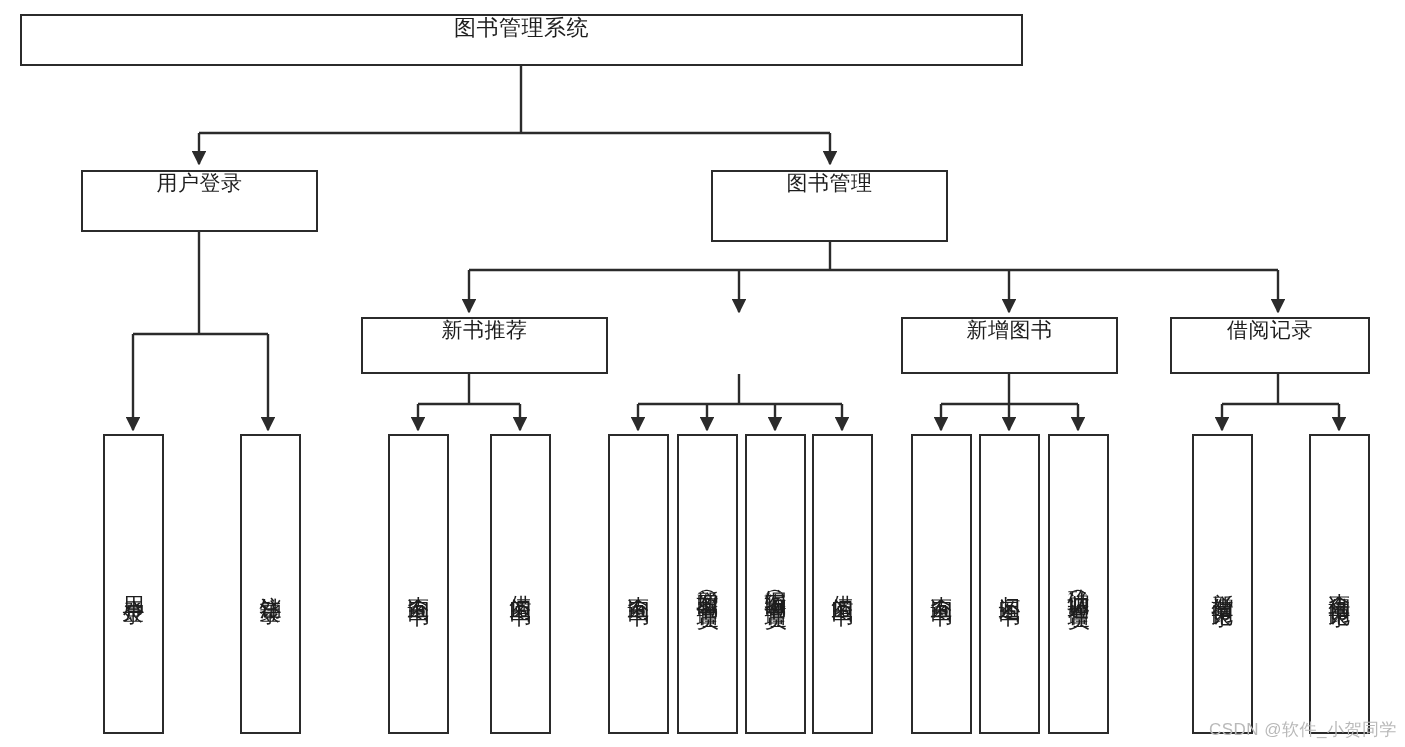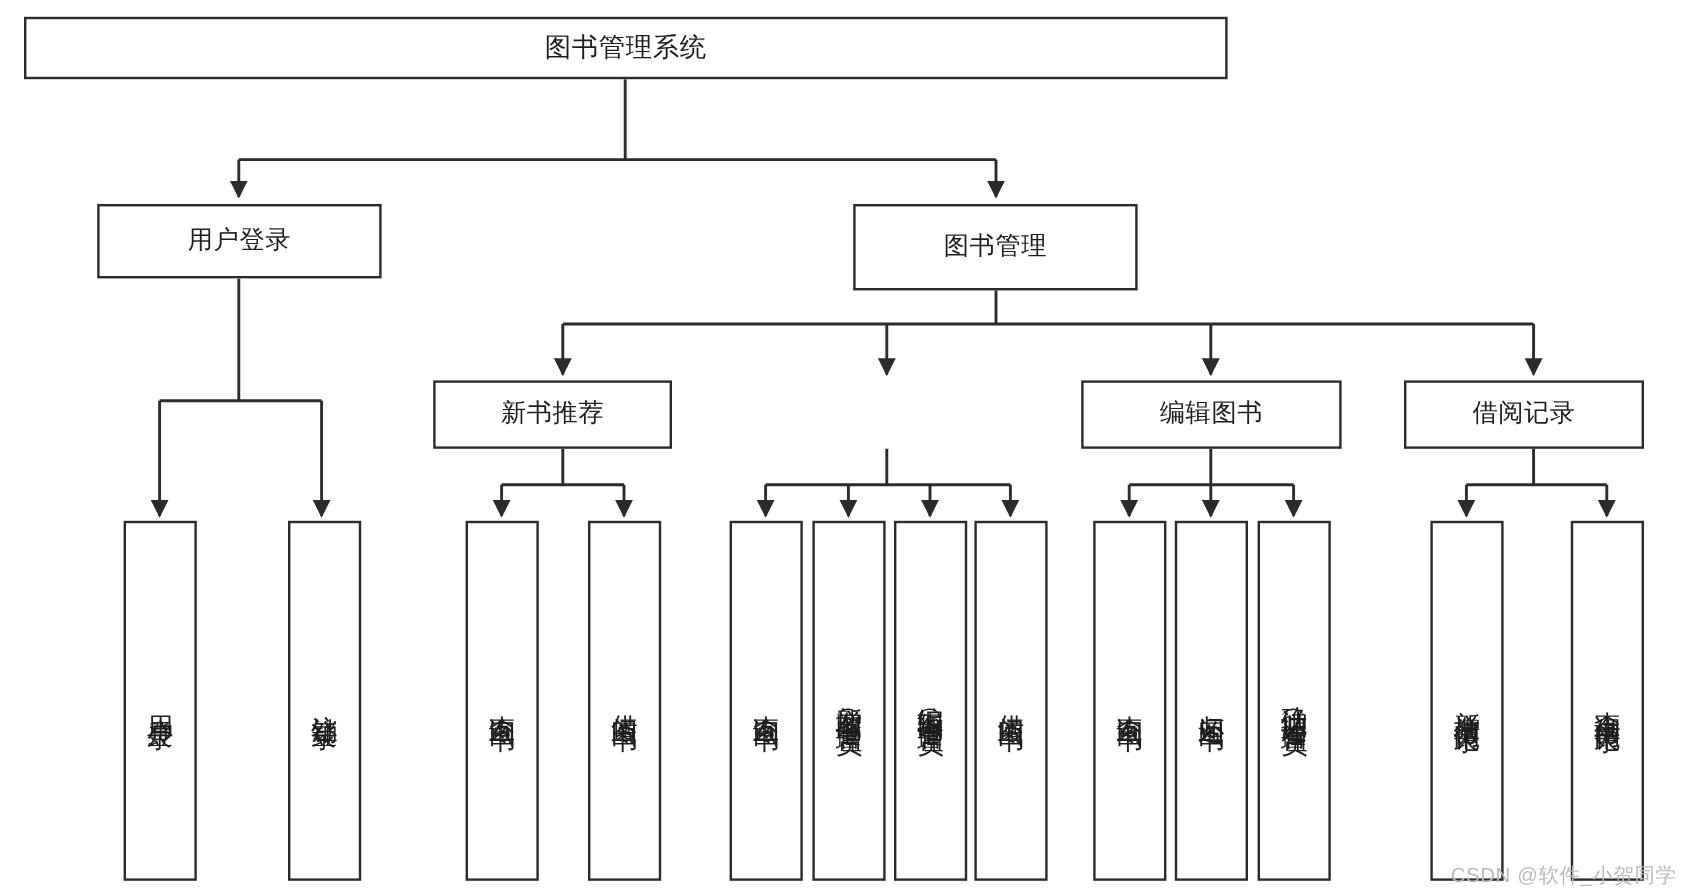--- a/index.html
+++ b/index.html
@@ -23,21 +23,21 @@
     top: 0;
     width: 1405px;
     height: 747px;
   }
   .node {
     position: absolute;
     box-sizing: border-box;
     border: 2.4px solid #2b2b2b;
     background: #ffffff;
     display: flex;
-    align-items: center;
+    align-items: flex-start;
     justify-content: center;
     color: #1d1d1d;
   }
   .node-label {
     display: block;
     text-align: center;
     line-height: 1.05;
     white-space: nowrap;
   }
   
@@ -132,25 +132,25 @@
     <span class="node-label">图书管理系统</span>
   </div>
 
   <div class="node horiz" style="left:81px; top:170px; width:237px; height:62px;">
     <span class="node-label">用户登录</span>
   </div>
   <div class="node horiz" style="left:711px; top:170px; width:237px; height:72px;">
     <span class="node-label">图书管理</span>
   </div>
 
-  <div class="node horiz" style="left:361px; top:317px; width:199px; height:57px;">
+  <div class="node horiz" style="left:361px; top:317px; width:247px; height:57px;font-family:Liberation Serif, serif;">
     <span class="node-label">新书推荐</span>
   </div>
   <div class="node horiz" style="left:901px; top:317px; width:217px; height:57px;">
-    <span class="node-label">编辑图书</span>
+    <span class="node-label">新增图书</span>
   </div>
   <div class="node horiz" style="left:1170px; top:317px; width:200px; height:57px;">
     <span class="node-label">借阅记录</span>
   </div>
 
   <div class="node vert" style="left:103px; top:434px; width:61px; height:300px;">
     <span class="node-label">用户登录</span>
   </div>
   <div class="node vert" style="left:240px; top:434px; width:61px; height:300px;">
     <span class="node-label">注销登录</span>

